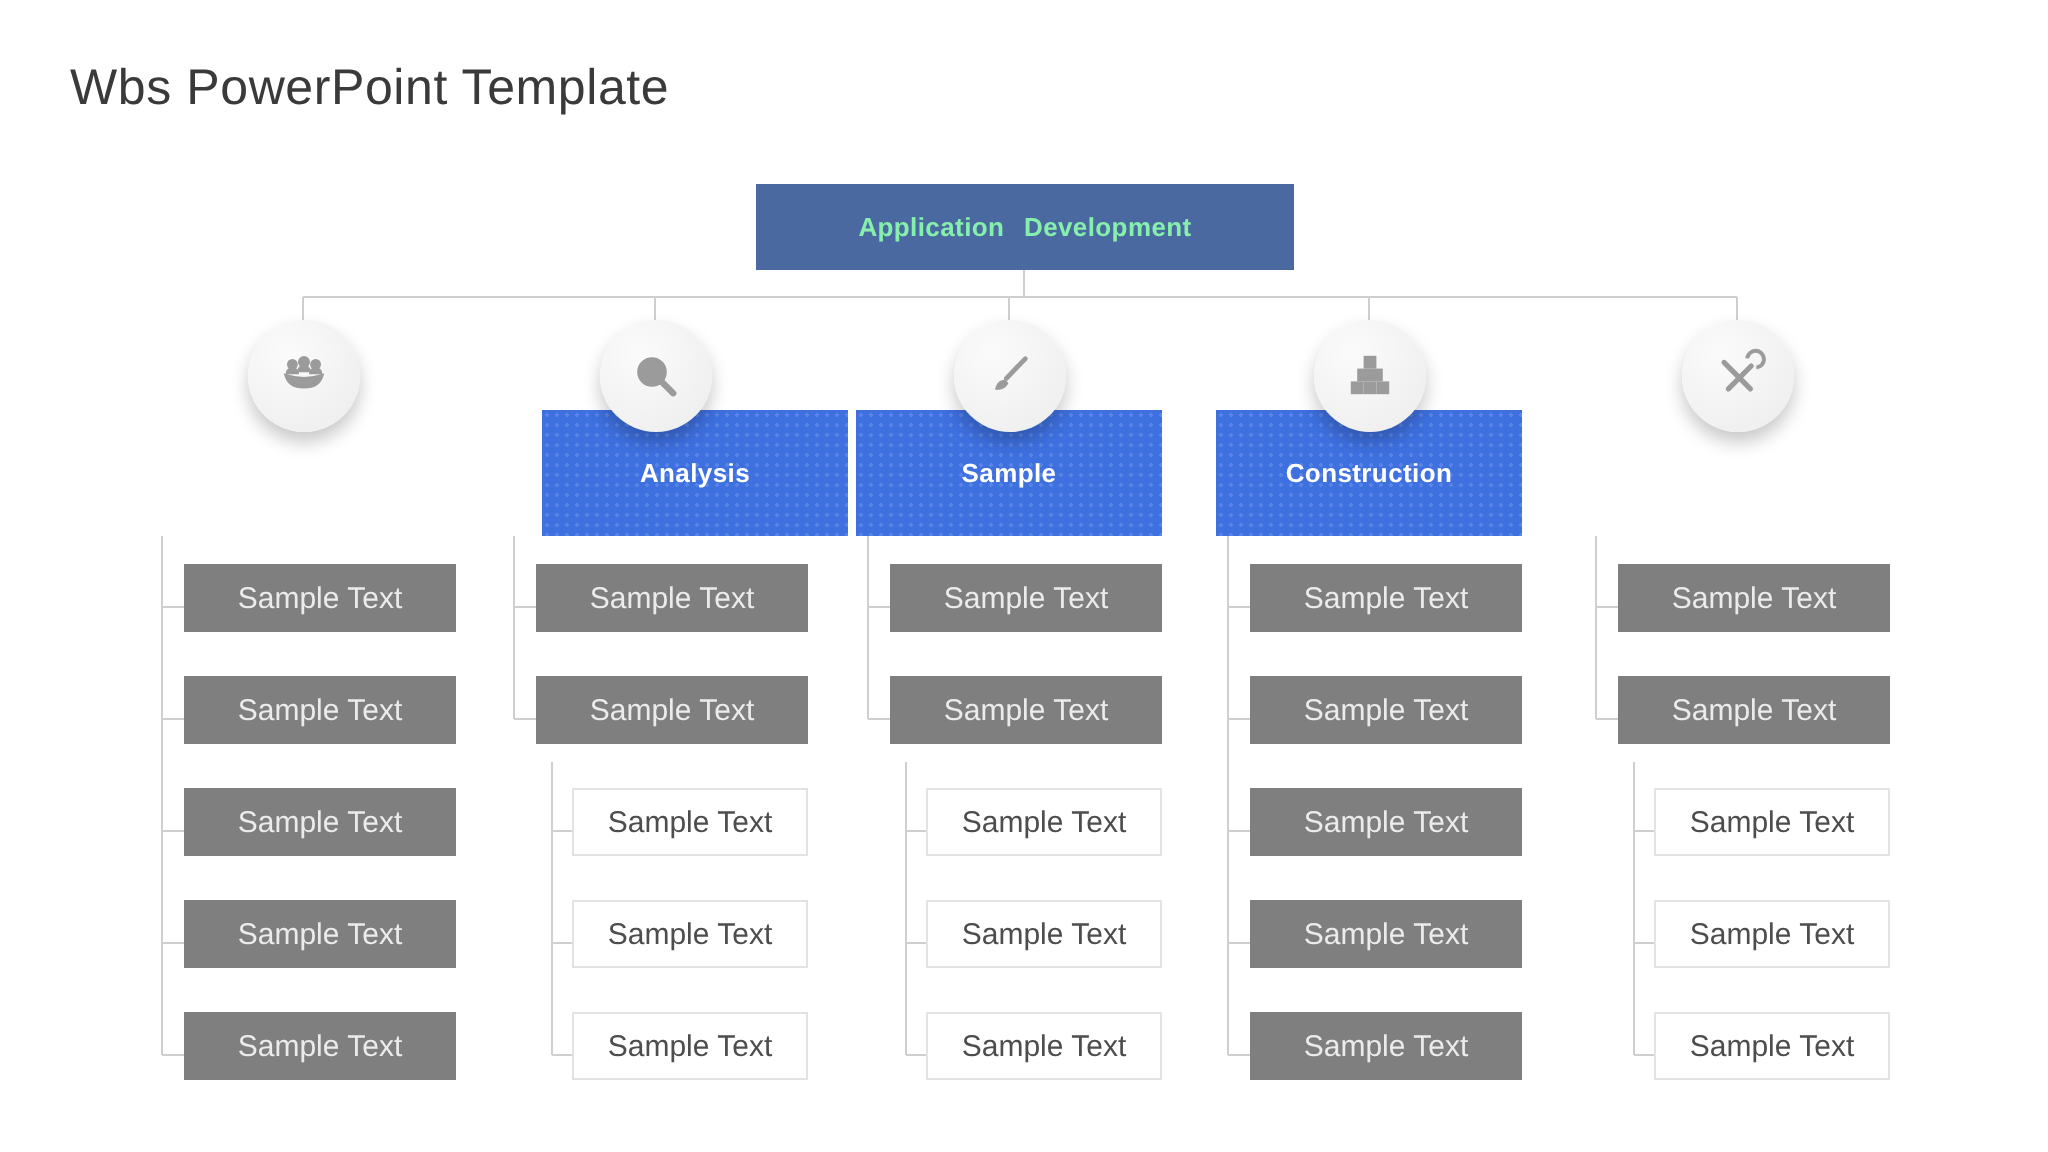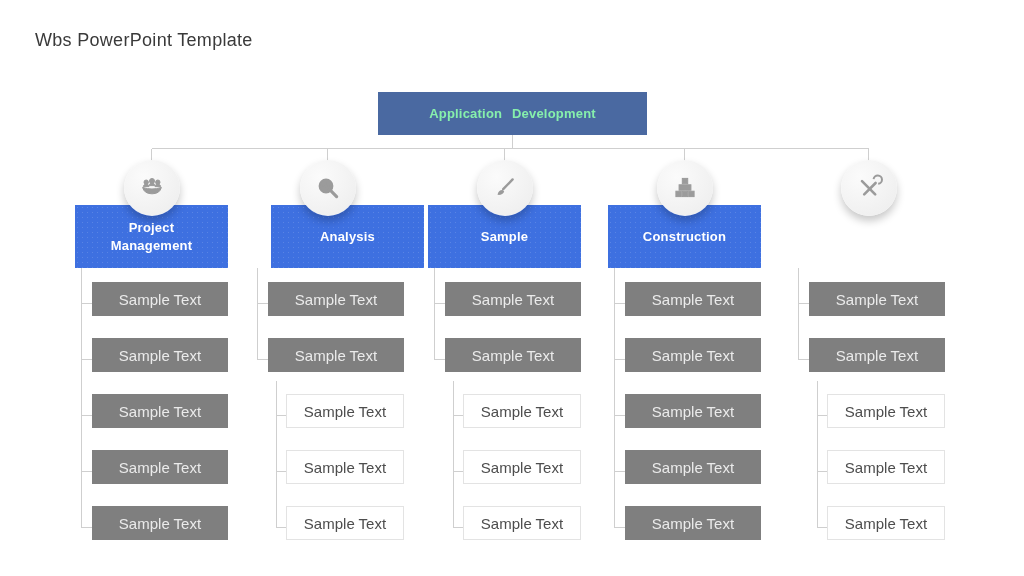--- a/index.html
+++ b/index.html
@@ -1,21 +1,21 @@
 <!DOCTYPE html>
 <html><head>
 <meta charset="utf-8">
 <style>
   html,body{margin:0;padding:0;background:#fff;}
   #canvas{
     position:relative;width:1024px;height:576px;background:#ffffff;overflow:hidden;
     font-family:"Liberation Sans","DejaVu Sans",sans-serif;
   }
   .page-title{
-    position:absolute;left:35px;top:30px;font-size:18px;color:#3a3a3a;
+    position:absolute;left:35px;top:30px;font-size:25px;color:#3a3a3a;
     letter-spacing:0.3px;
   }
   #connectors{position:absolute;left:0;top:0;z-index:1;}
   #connectors line{stroke:#cfcfcf;stroke-width:1;shape-rendering:crispEdges;}
   .node{
     position:absolute;display:flex;align-items:center;justify-content:center;
     text-align:center;box-sizing:border-box;z-index:2;
   }
   .root-node{
     left:378px;top:92px;width:269px;height:43px;background:#4a69a1;
@@ -145,21 +145,20 @@
   <div class="icon-circle" style="left:840.5px;">
     <svg width="28" height="28" viewBox="0 0 28 28">
       <g class="ic">
         <line x1="7" y1="7.2" x2="20.2" y2="20.4" stroke-width="2.6" stroke-linecap="round"></line>
         <line x1="20.6" y1="9" x2="9.2" y2="20.4" stroke-width="2.6" stroke-linecap="round"></line>
         <path d="M18.6 5.2a4.2 4.2 0 1 1 4.6 4.6" fill="none" stroke-width="2"></path>
       </g>
     </svg>
   </div>
 
-  <div class="node branch-header" style="left:75px;">Project Management</div>
   <div class="node child-box child-solid" style="left:92px;top:282px;">Sample Text</div>
   <div class="node child-box child-solid" style="left:92px;top:338px;">Sample Text</div>
   <div class="node child-box child-solid" style="left:92px;top:394px;">Sample Text</div>
   <div class="node child-box child-solid" style="left:92px;top:450px;">Sample Text</div>
   <div class="node child-box child-solid" style="left:92px;top:506px;">Sample Text</div>
 
   <div class="node branch-header" style="left:251px;margin-left:20px;">Analysis</div>
   <div class="node child-box child-solid" style="left:268px;top:282px;">Sample Text</div>
   <div class="node child-box child-solid" style="left:268px;top:338px;">Sample Text</div>
   <div class="node child-box child-outline" style="left:286px;top:394px;">Sample Text</div>

